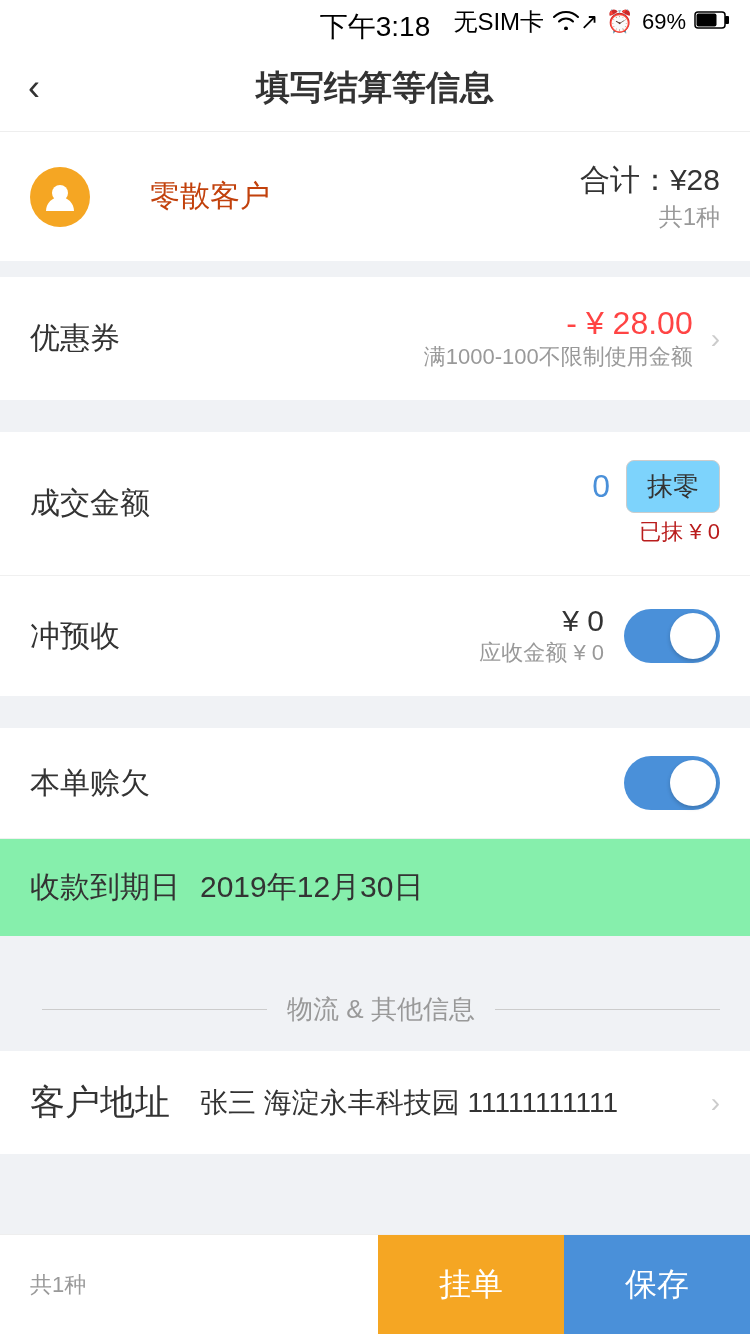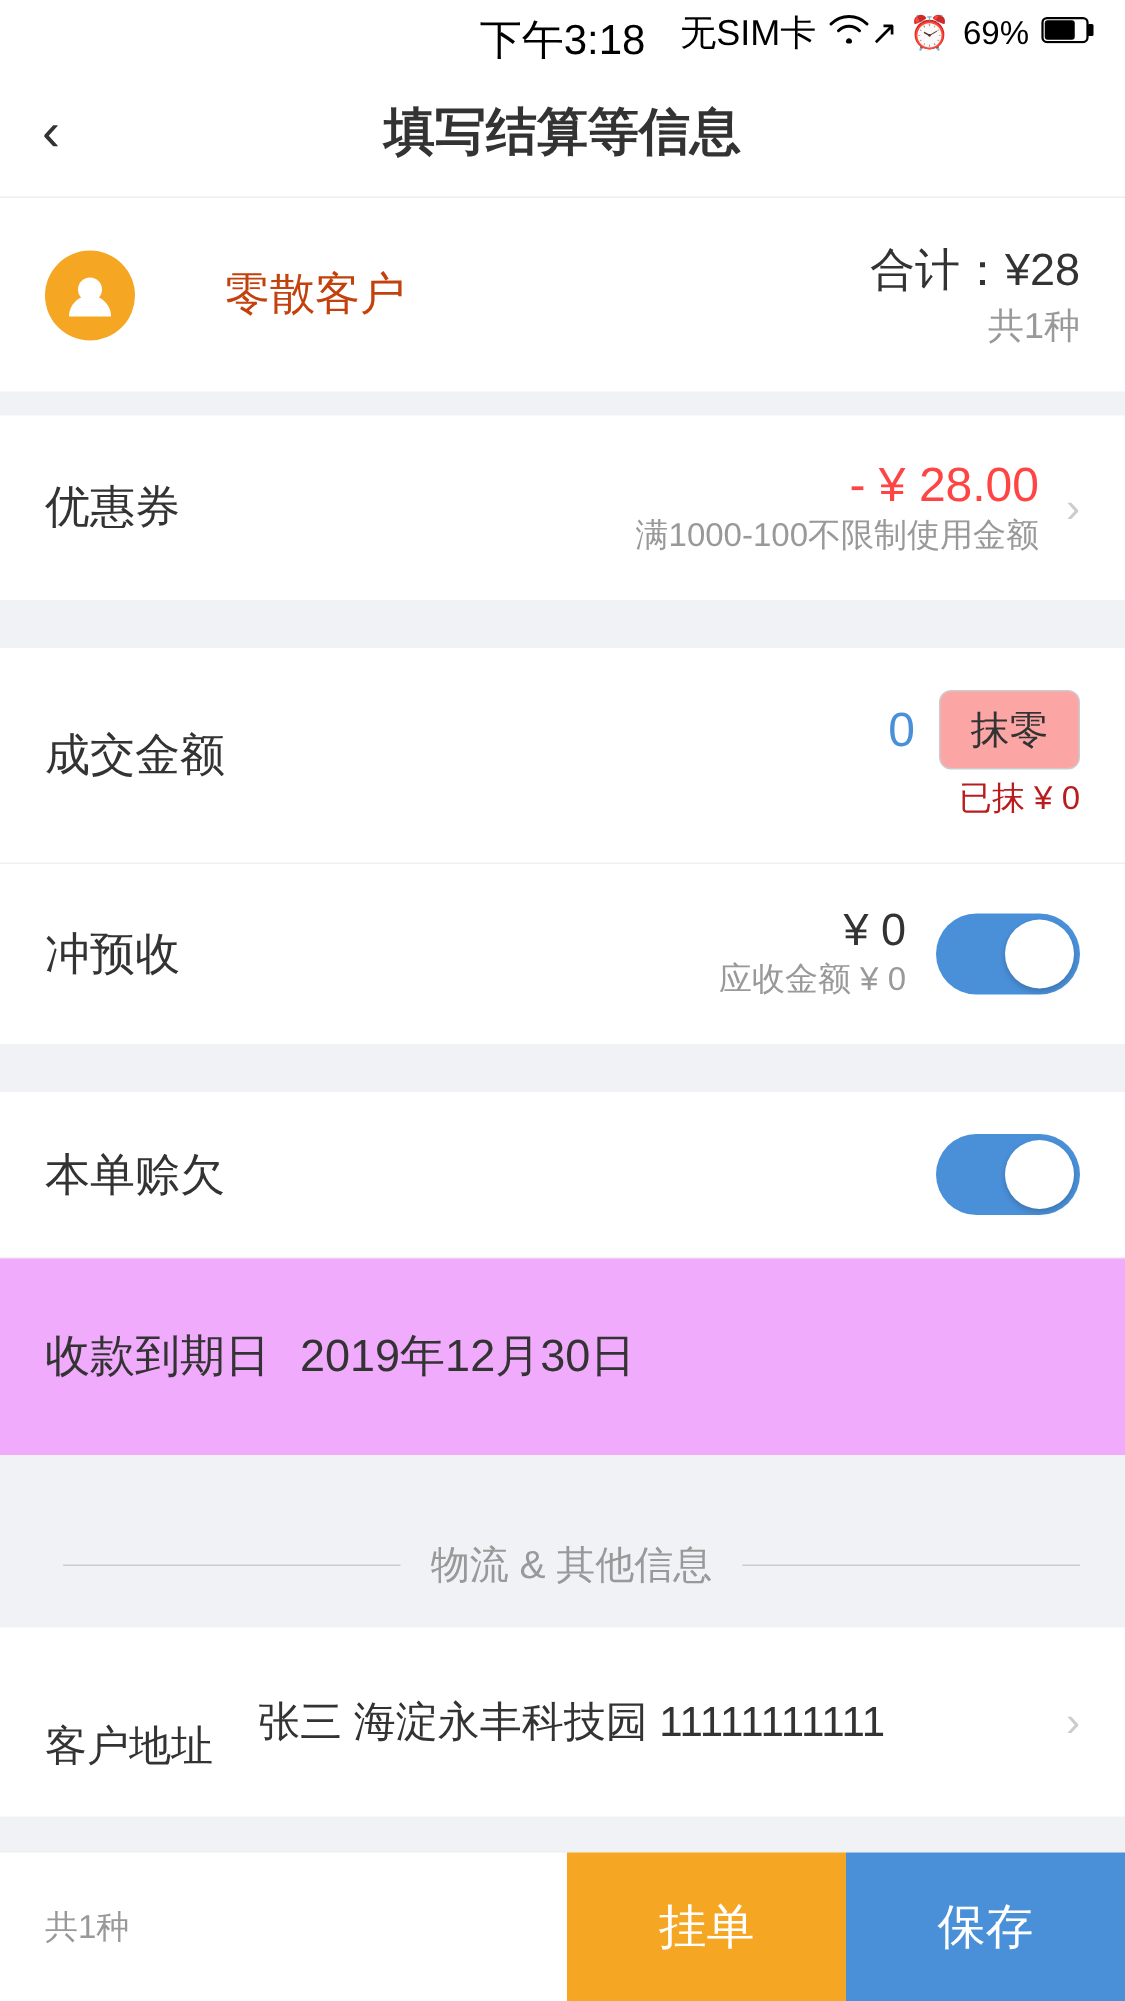--- a/index.html
+++ b/index.html
@@ -165,21 +165,21 @@
     .deal-amount {
       font-size: 32px;
       color: #4a90d9;
     }
     .round-button {
       border: 1px solid #ccc;
       border-radius: 8px;
       padding: 8px 20px;
       font-size: 26px;
       color: #333;
-      background: #fca5a5;
+      background: #7dd3fc;
       cursor: pointer;
     }
     .deal-sub {
       font-size: 22px;
       color: #b91c1c;
       text-align: right;
       margin-top: 4px;
     }
 
     
@@ -248,22 +248,22 @@
     .debt-label {
       font-size: 30px;
       color: #333;
       flex: 1;
     }
 
     
     .due-row {
       display: flex;
       align-items: center;
-      padding: 45px 30px;
-      background: #f0abfc;
+      padding: 28px 30px;
+      background: #86efac;
       min-height: 88px;
       border-top: 1px solid #f0f0f0;
     }
     .due-label {
       font-size: 30px;
       color: #333;
       margin-right: 20px;
     }
     .due-date {
       font-size: 30px;
@@ -290,25 +290,24 @@
 
     
     .address-row {
       display: flex;
       align-items: center;
       padding: 28px 30px;
       background: #fff;
       min-height: 88px;
     }
     .address-label {
-      font-size: 28px;
+      font-size: 35px;
       color: #333;
       margin-right: 30px;
       flex-shrink: 0;
-      margin-top: 32px;
     }
     .address-value {
       font-size: 28px;
       color: #333;
       flex: 1;
     }
     .address-arrow {
       font-size: 28px;
       color: #ccc;
     }

